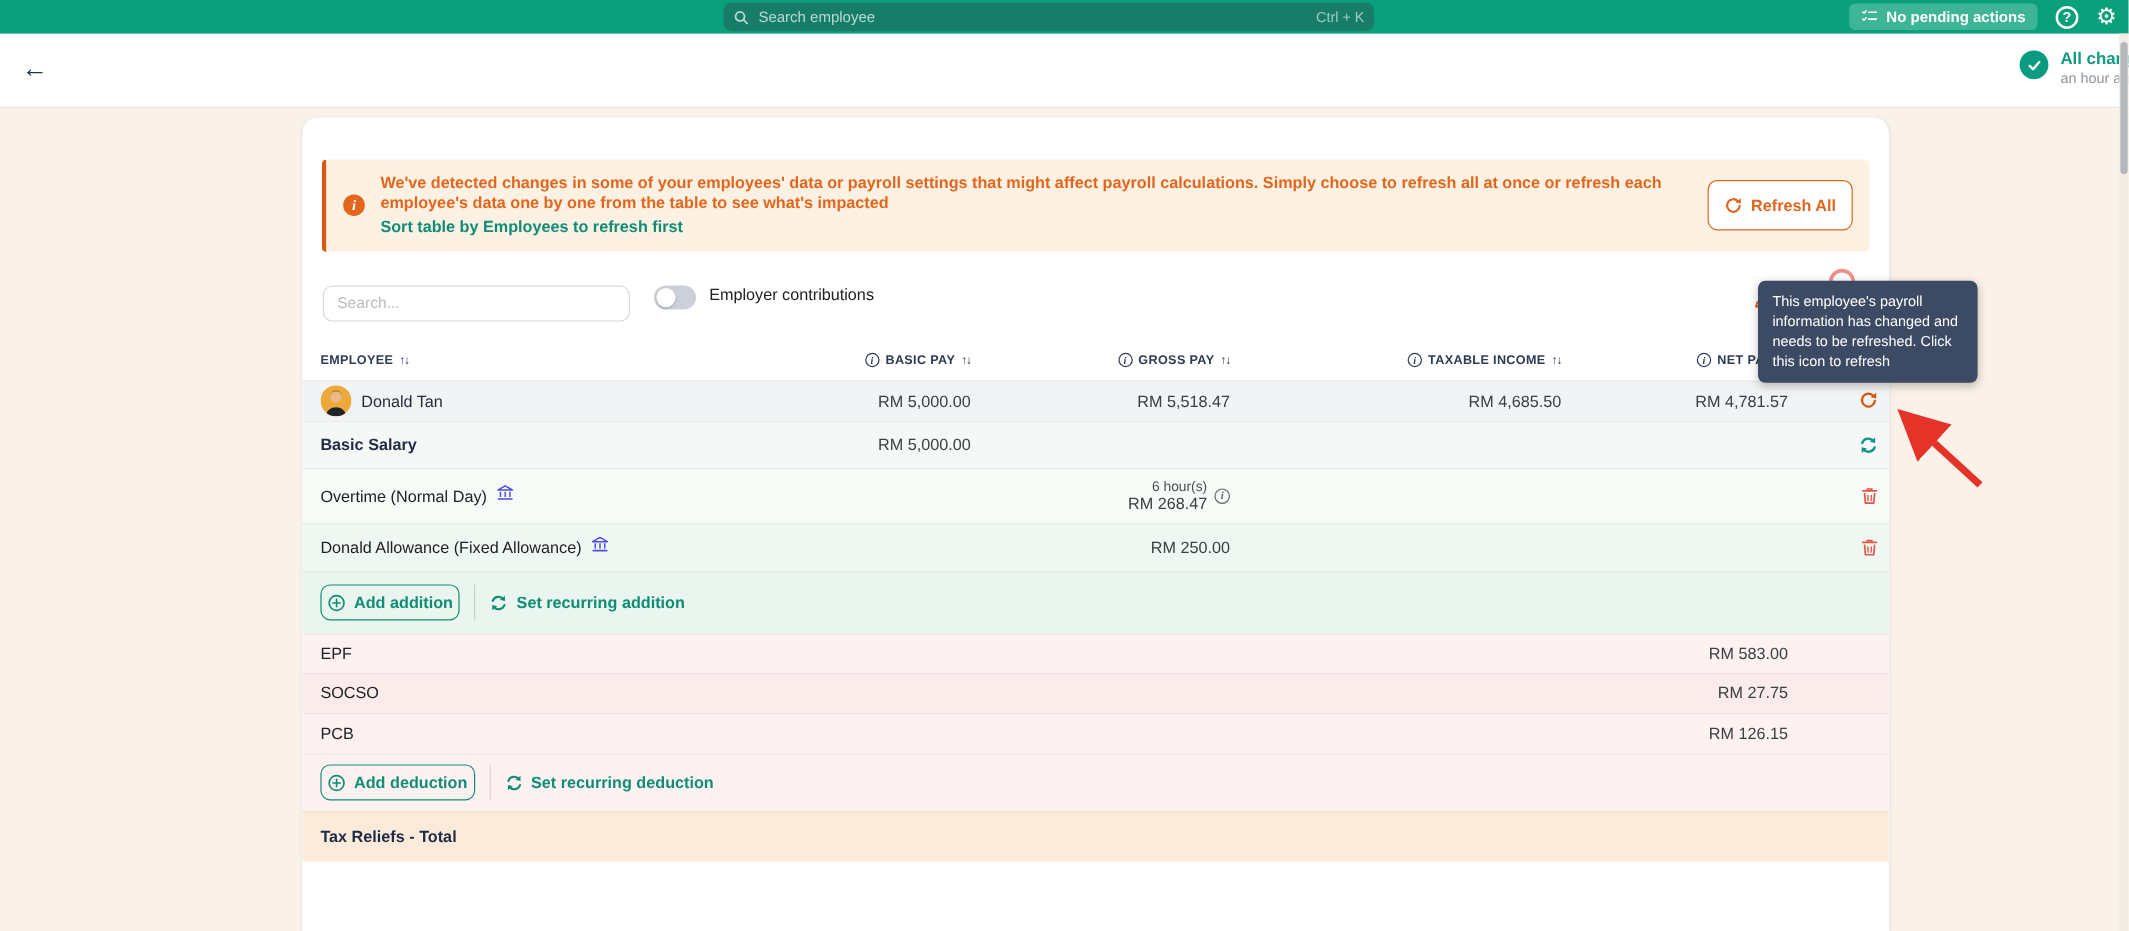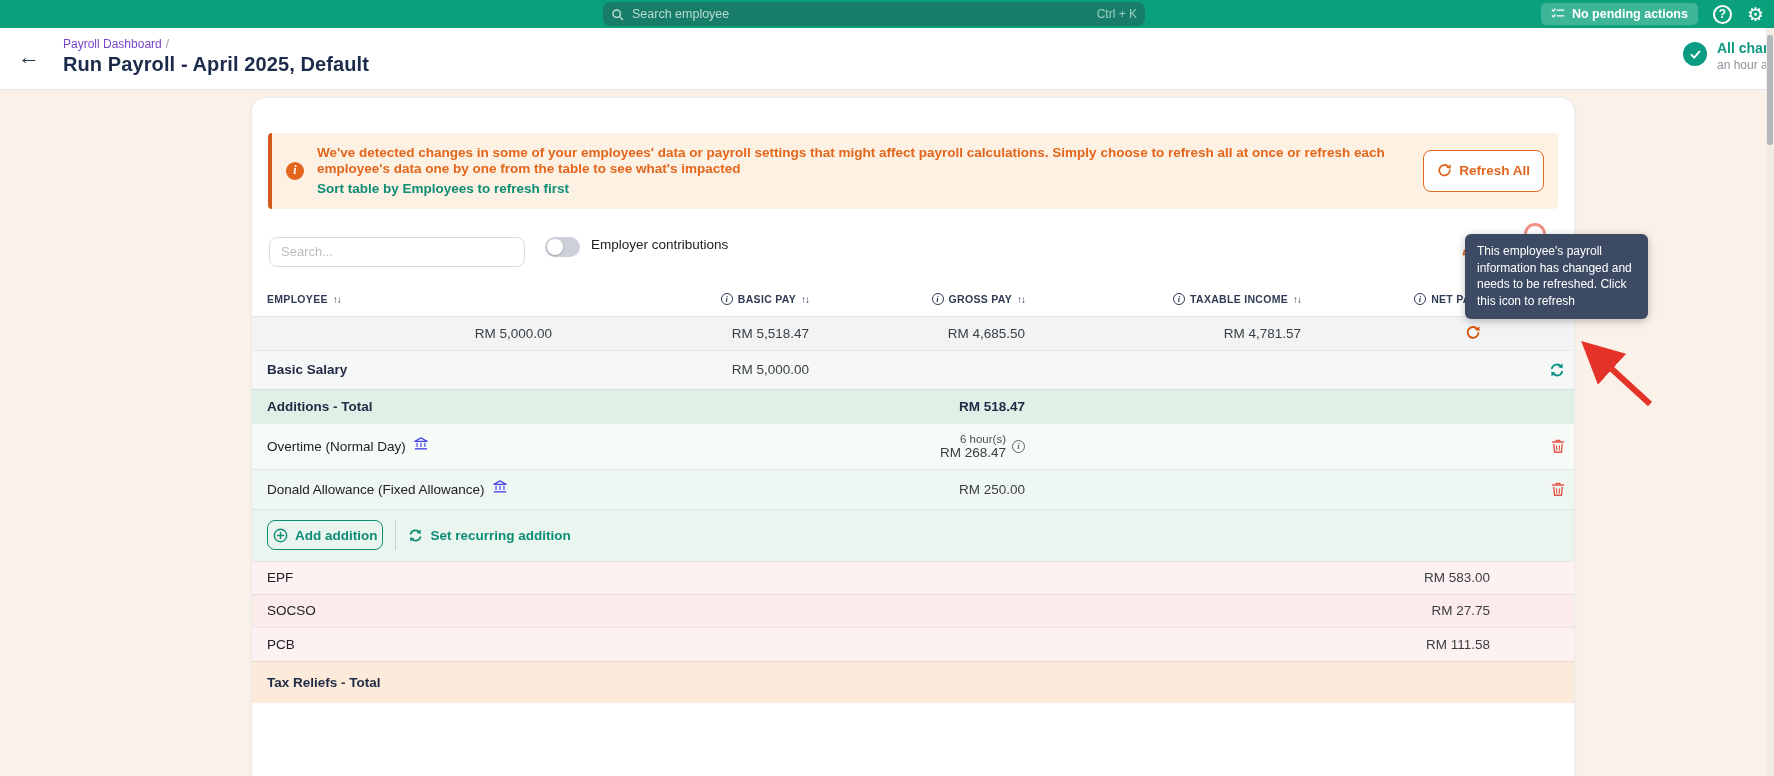--- a/index.html
+++ b/index.html
@@ -143,26 +143,20 @@
       </button>
       <div class="tb-help">
           <span>?</span>
         </div>
       <div class="tb-gear">⚙</div>
     </div>
   </header>
 
   <div class="pagehead">
     <span class="back">←</span>
-    <div class="titles">
-      <div class="crumb">
-        <span class="crumb-link">Payroll Dashboard</span><span class="crumb-sep">/</span>
-      </div>
-      <h1>Run Payroll - April 2025, Default</h1>
-    </div>
     <div class="saved">
       <span class="saved-check">
         <svg width="13" height="13" viewBox="0 0 16 16">
             <path d="M3 8.5l3.4 3.4 6.4-7.5" fill="none" stroke="#fff" stroke-width="2.4" stroke-linecap="round" stroke-linejoin="round"></path>
           </svg>
       </span>
       <div>
         <div class="saved-t">All changes</div>
         <div class="saved-s">an hour ago</div>
       </div>
@@ -222,20 +216,31 @@
       </div>
       <div class="cr th">
         <span class="i-ico">i</span>
           <span>NET PAY</span>
           <span class="sort">↑↓</span>
       </div>
       <div></div>
     </div>
 
     <div class="grid trow row-emp">
+      <div class="c1">
+        <span class="avatar">
+          <svg width="26" height="26" viewBox="0 0 26 26">
+            <circle cx="13" cy="13" r="13" fill="#eda83c"></circle>
+            <circle cx="13" cy="10" r="4.6" fill="#e8b98a"></circle>
+            <path d="M8.2 9.2a4.8 4.8 0 0 1 9.6 0c0-1-1-4.4-4.8-4.4s-4.8 3.4-4.8 4.4z" fill="#3a2e26"></path>
+            <path d="M4.5 26c.6-5.2 4.3-7.6 8.5-7.6s7.9 2.4 8.5 7.6z" fill="#23242a"></path>
+          </svg>
+        </span>
+        <span class="emp-name">Donald Tan</span>
+      </div>
       <div class="cr">RM 5,000.00</div>
       <div class="cr">RM 5,518.47</div>
       <div class="cr">RM 4,685.50</div>
       <div class="cr">RM 4,781.57</div>
       <div class="cico">
         <span class="icon-btn">
           <svg width="16" height="16" viewBox="0 0 16 16">
             <path d="M12.1 3.9A5.4 5.4 0 1 0 13.4 8" fill="none" stroke="#d9560b" stroke-width="1.9" stroke-linecap="round"></path>
             <polygon points="14.5,1.3 14.5,6 9.9,5" fill="#d9560b"></polygon>
           </svg>
@@ -256,30 +261,20 @@
           <svg width="16" height="16" viewBox="0 0 16 16">
             <path d="M2.8 6.2a5.4 5.4 0 0 1 9.4-1.6" fill="none" stroke="#0c9488" stroke-width="1.9" stroke-linecap="round"></path>
             <polygon points="13.6,1.6 13.6,6.2 9.2,5.2" fill="#0c9488"></polygon>
             <path d="M13.2 9.8a5.4 5.4 0 0 1-9.4 1.6" fill="none" stroke="#0c9488" stroke-width="1.9" stroke-linecap="round"></path>
             <polygon points="2.4,14.4 2.4,9.8 6.8,10.8" fill="#0c9488"></polygon>
           </svg>
         </span>
       </div>
     </div>
 
-    <div class="grid trow row-addtot">
-      <div class="c1">
-          <span class="lbl bold">Additions - Total</span>
-        </div>
-      <div></div>
-      <div class="cr bold">RM 518.47</div>
-      <div></div>
-        <div></div>
-        <div></div>
-    </div>
 
     <div class="grid trow row-ot">
       <div class="c1">
         <span class="lbl">Overtime (Normal Day)</span>
         <span>
           <svg width="14" height="14" viewBox="0 0 16 16">
             <polygon points="8,1 15,5 1,5" fill="none" stroke="#4b4ae8" stroke-width="1.4" stroke-linejoin="round"></polygon>
             <line x1="3.5" y1="6.5" x2="3.5" y2="11.5" stroke="#4b4ae8" stroke-width="1.4"></line>
             <line x1="8" y1="6.5" x2="8" y2="11.5" stroke="#4b4ae8" stroke-width="1.4"></line>
             <line x1="12.5" y1="6.5" x2="12.5" y2="11.5" stroke="#4b4ae8" stroke-width="1.4"></line>
@@ -386,24 +381,44 @@
       <div></div>
     </div>
 
     <div class="grid trow row-pcb">
       <div class="c1">
           <span class="lbl">PCB</span>
         </div>
       <div></div>
         <div></div>
         <div></div>
-      <div class="cr">RM 111.58</div>
-      <div></div>
-    </div>
-
+      <div class="cr">RM 126.15</div>
+      <div></div>
+    </div>
+
+    <div class="trow row-dedbtn">
+      <button class="add-btn">
+        <svg width="15" height="15" viewBox="0 0 16 16">
+          <circle cx="8" cy="8" r="6.6" fill="none" stroke="#0f8d74" stroke-width="1.5"></circle>
+          <line x1="8" y1="4.8" x2="8" y2="11.2" stroke="#0f8d74" stroke-width="1.5" stroke-linecap="round"></line>
+          <line x1="4.8" y1="8" x2="11.2" y2="8" stroke="#0f8d74" stroke-width="1.5" stroke-linecap="round"></line>
+        </svg>
+        <span>Add deduction</span>
+      </button>
+      <div class="vdiv-r"></div>
+      <a class="rec-link">
+        <svg width="15" height="15" viewBox="0 0 16 16">
+          <path d="M2.8 6.2a5.4 5.4 0 0 1 9.4-1.6" fill="none" stroke="#0f8d74" stroke-width="1.9" stroke-linecap="round"></path>
+          <polygon points="13.6,1.6 13.6,6.2 9.2,5.2" fill="#0f8d74"></polygon>
+          <path d="M13.2 9.8a5.4 5.4 0 0 1-9.4 1.6" fill="none" stroke="#0f8d74" stroke-width="1.9" stroke-linecap="round"></path>
+          <polygon points="2.4,14.4 2.4,9.8 6.8,10.8" fill="#0f8d74"></polygon>
+        </svg>
+        <span>Set recurring deduction</span>
+      </a>
+    </div>
 
     <div class="grid trow row-taxtot">
       <div class="c1">
           <span class="lbl bold">Tax Reliefs - Total</span>
         </div>
       <div></div>
         <div></div>
         <div></div>
         <div></div>
         <div></div>

